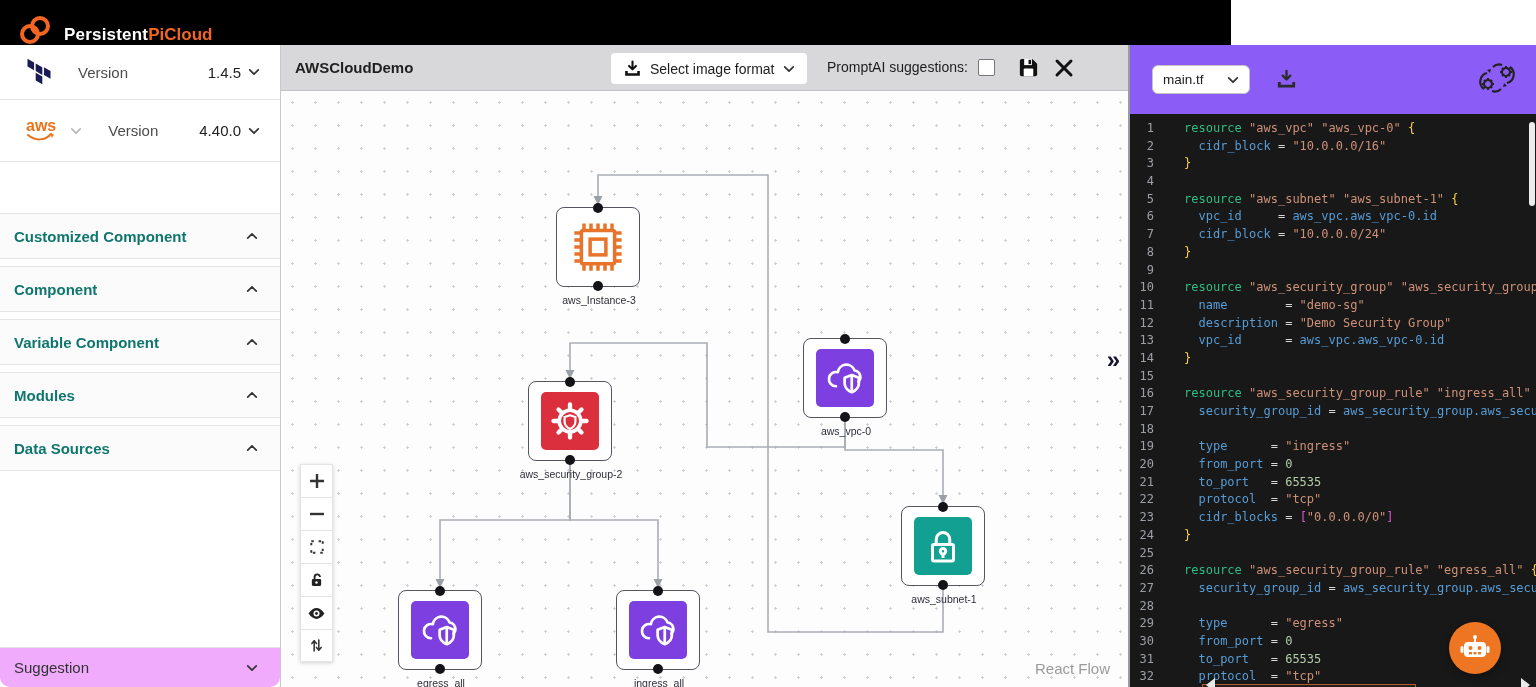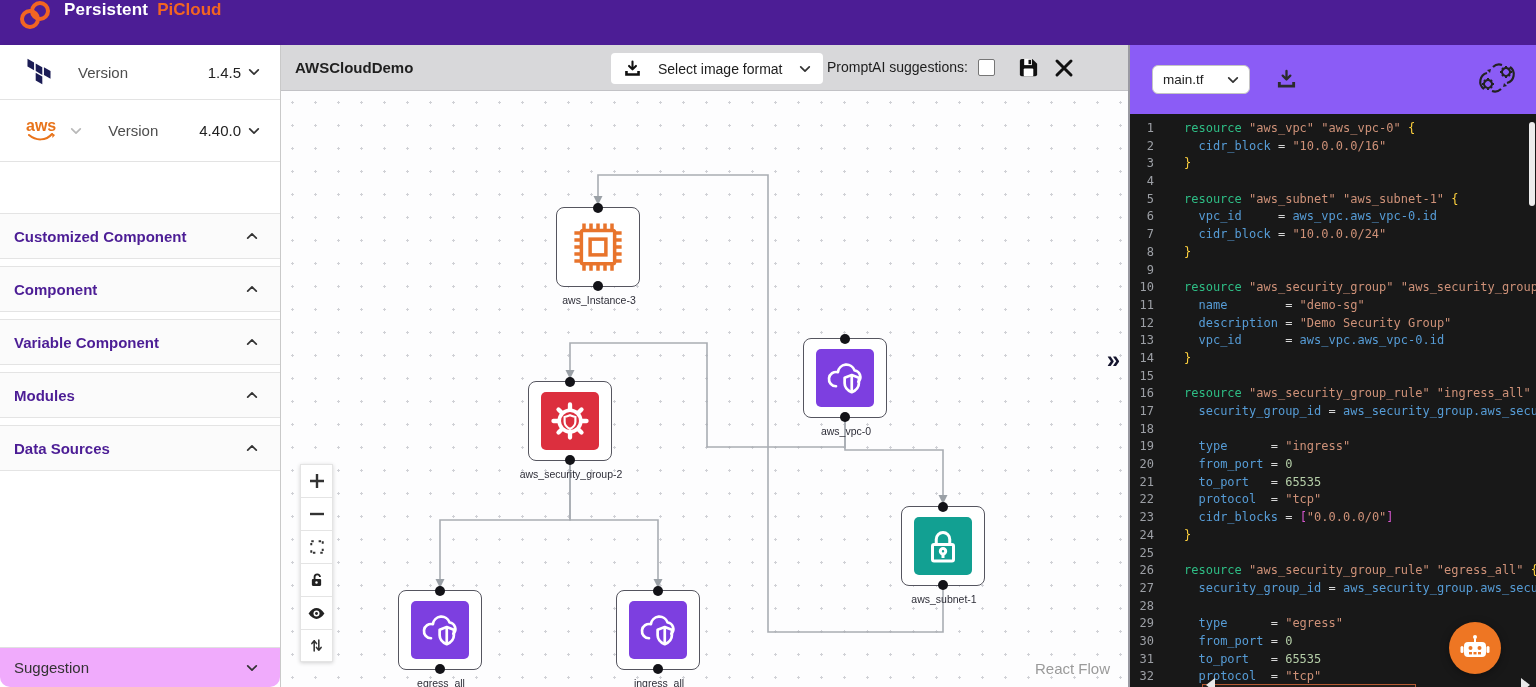--- a/index.html
+++ b/index.html
@@ -1,47 +1,47 @@
 <!DOCTYPE html>
 <html style="--tk-kw: #2EBD85; --tk-str: #CE9178; --tk-brace: #FFD23E; --tk-prop: #569CD6; --tk-ref: #569CD6; --tk-num: #B5CEA8; --tk-brk: #D856D0; --tk-pl: #D8D8D8;"><head>
 <meta charset="utf-8">
 <style>
   * { margin:0; padding:0; box-sizing:border-box; }
   html,body { width:1536px; height:687px; overflow:hidden; font-family:"Liberation Sans", sans-serif; background:#fff; }
   .app { position:relative; width:1536px; height:687px; }
 
   
-  .topbar { position:absolute; left:0; top:0; width:1536px; height:45px; background:#4c1d95; display:flex; align-items:flex-start; padding-left:18px; }
+  .topbar { position:absolute; left:0; top:0; width:1231px; height:45px; background:#000000; display:flex; align-items:flex-end; padding-left:18px; }
   .brand-logo { width:34px; height:30px; margin-right:12px; }
   .brand-name { color:#fff; font-weight:700; font-size:17px; letter-spacing:.2px; }
-  .brand-product { color:#F26522; font-weight:700; font-size:17px; margin-left:9px; }
+  .brand-product { color:#F26522; font-weight:700; font-size:17px; }
 
   
   .sidebar { position:absolute; left:0; top:45px; width:281px; height:642px; background:#fff; border-right:1px solid #c9c9c9; box-shadow:2px 0 6px rgba(0,0,0,.08); }
   .ver-row { display:flex; align-items:center; height:55px; border-bottom:1px solid #e3e3e3; padding:0 20px 0 26px; }
   .ver-row.aws { height:62px; }
   .ver-label { font-size:15px; color:#4d4d4d; margin-left:26px; }
   .ver-value { margin-left:auto; font-size:15px; color:#222; display:flex; align-items:center; gap:7px; cursor:pointer; }
   .chev { width:12px; height:8px; }
   .chev path { stroke:#333; stroke-width:2; fill:none; stroke-linecap:round; stroke-linejoin:round; }
   .chev.light path { stroke:#b9b9b9; }
   .aws-mini-chev { margin-left:14px; }
   .sections { position:absolute; top:168px; left:0; width:100%; }
   .section-row { height:46px; margin-bottom:7px; background:#fbfbfb; border-top:1px solid #e4e4e4; border-bottom:1px solid #e4e4e4; display:flex; align-items:center; padding:0 22px 0 14px; cursor:pointer; }
-  .section-row .label { font-size:15px; font-weight:700; color:#4c1d95; }
+  .section-row .label { font-size:15px; font-weight:700; color:#0f766e; }
   .section-row .chev { margin-left:auto; }
   .suggestion-row { position:absolute; bottom:0; left:0; width:100%; height:40px; border-top:1px solid #e0e0e0; display:flex; align-items:center; padding:0 22px 0 14px; background:#f0abfc; border-radius:0 0 10px 10px; cursor:pointer; }
   .suggestion-row .label { font-size:15px; color:#333; }
   .suggestion-row .chev { margin-left:auto; }
 
   
   .canvas-col { position:absolute; left:281px; top:45px; width:847px; height:642px; }
   .canvas-toolbar { position:relative; height:46px; background:#d8d8da; border-bottom:1px solid #c2c2c6; display:flex; align-items:center; padding:0 14px; }
   .canvas-title { font-size:15px; font-weight:700; color:#1f1f1f; }
-  .img-format-btn { position:absolute; left:330px; top:8px; height:31px; background:#fff; border:none; border-radius:4px; display:flex; align-items:center; gap:16px; padding:0 12px; font-size:14px; color:#1d1d1d; cursor:pointer; font-family:inherit; }
+  .img-format-btn { position:absolute; left:330px; top:8px; height:31px; background:#fff; border:none; border-radius:4px; display:flex; align-items:center; gap:8px; padding:0 12px; font-size:14px; color:#1d1d1d; cursor:pointer; font-family:inherit; }
   .promptai { position:absolute; left:546px; display:flex; gap:10px; font-size:14px; color:#1d1d1d; }
   .checkbox { width:17px; height:17px; background:#fff; border:1.5px solid #767676; border-radius:2px; cursor:pointer; }
   .tool-icon-btn { background:none; border:none; cursor:pointer; display:flex; align-items:center; }
   .save-btn { position:absolute; left:736px; }
   .close-btn { position:absolute; left:772px; }
 
   .canvas-body { position:relative; width:847px; height:596px; background-color:#fdfdfe;
      background-image:radial-gradient(#d0d1d6 1.1px, transparent 1.2px); background-size:23px 23px; overflow:hidden; }
   .edges-svg { position:absolute; left:0; top:0; }
   .node { position:absolute; width:84px; height:80px; background:#fff; border:1.5px solid #55555f; border-radius:8px; display:flex; align-items:center; justify-content:center; cursor:pointer; }
@@ -100,21 +100,21 @@
       </svg>
       <span class="ver-label">Version</span>
       <span class="ver-value">
         <span>1.4.5</span>
         <svg class="chev" viewBox="0 0 14 9">
             <path d="M2 2l5 5 5-5"></path>
           </svg>
       </span>
     </div>
     <div class="ver-row aws">
-      <span style="display:inline-flex;flex-direction:column;align-items:center;">
+      <span style="display:inline-flex;flex-direction:column;align-items:flex-start;">
         <span style="font-weight:700;font-size:16px;color:#E8731A;line-height:14px;">aws</span>
         <svg width="28" height="9" viewBox="0 0 28 9">
             <path d="M2 2c7 6 17 6 23-1" fill="none" stroke="#E8731A" stroke-width="2" stroke-linecap="round"></path>
             <path d="M25 0l3 2-2.5 3z" fill="#E8731A"></path>
           </svg>
       </span>
       <svg class="chev light aws-mini-chev" viewBox="0 0 14 9">
           <path d="M2 2l5 5 5-5"></path>
         </svg>
       <span class="ver-label">Version</span>

